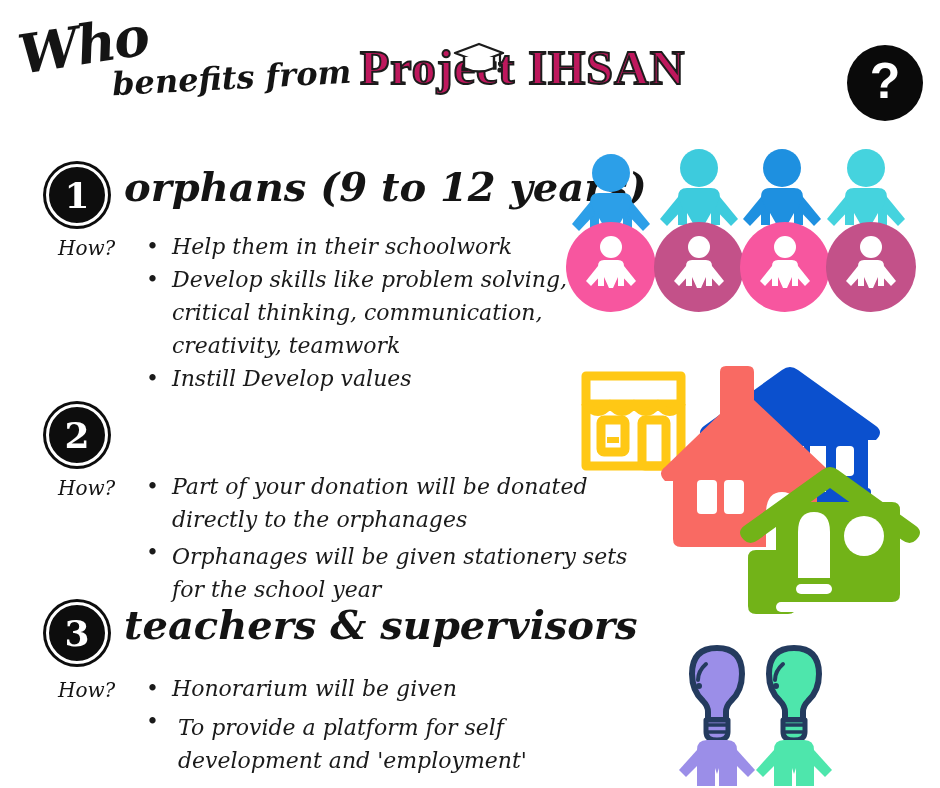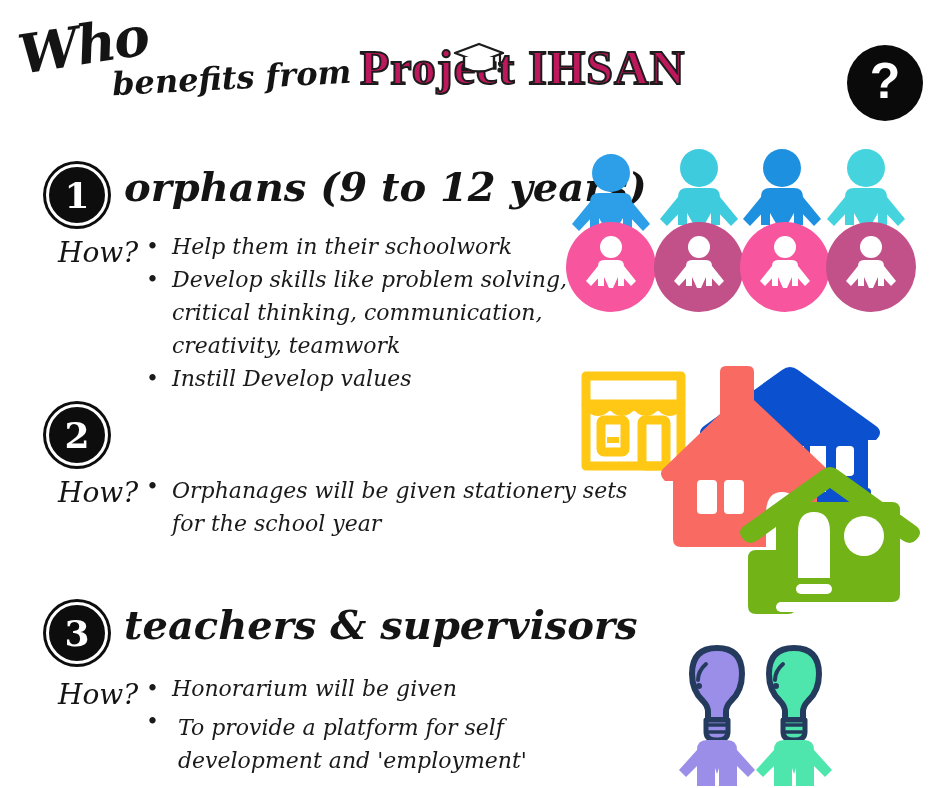--- a/index.html
+++ b/index.html
@@ -74,21 +74,21 @@
     position: absolute; left: 124px; top: 0px;
     font-family: "DejaVu Serif", serif;
     font-style: italic; font-weight: bold;
     font-size: 40px; line-height: 1.25;
     white-space: nowrap;
     color: #141414;
   }
   .how {
     position: absolute; left: 58px;
     font-family: "DejaVu Serif", serif;
-    font-style: italic; font-size: 28px;
+    font-style: italic; font-size: 20px;
     color: #141414;
   }
   .bullets { position: absolute; left: 146px; width: 500px; }
   .bullet {
     position: relative;
     padding-left: 26px;
     font-family: "DejaVu Serif", serif;
     font-style: italic;
     font-size: 22px;
     line-height: 33px;
@@ -141,20 +141,21 @@
   </div>
 
   <div class="section" style="top:402px;">
     <div class="sec-head">
       <div class="numbadge">
         <span>2</span>
       </div>
     </div>
     <div class="how" style="top:74px;">How?</div>
     <div class="bullets" style="top:68px; width:490px;">
+      <div class="bullet">Part of your donation will be donated directly to the orphanages</div>
       <div class="bullet" style="padding-top:4px;">Orphanages will be given stationery sets for the school year</div>
     </div>
   </div>
 
   <div class="section" style="top:600px;">
     <div class="sec-head">
       <div class="numbadge">
         <span>3</span>
       </div>
       <div class="sec-title">teachers &amp; supervisors</div>

